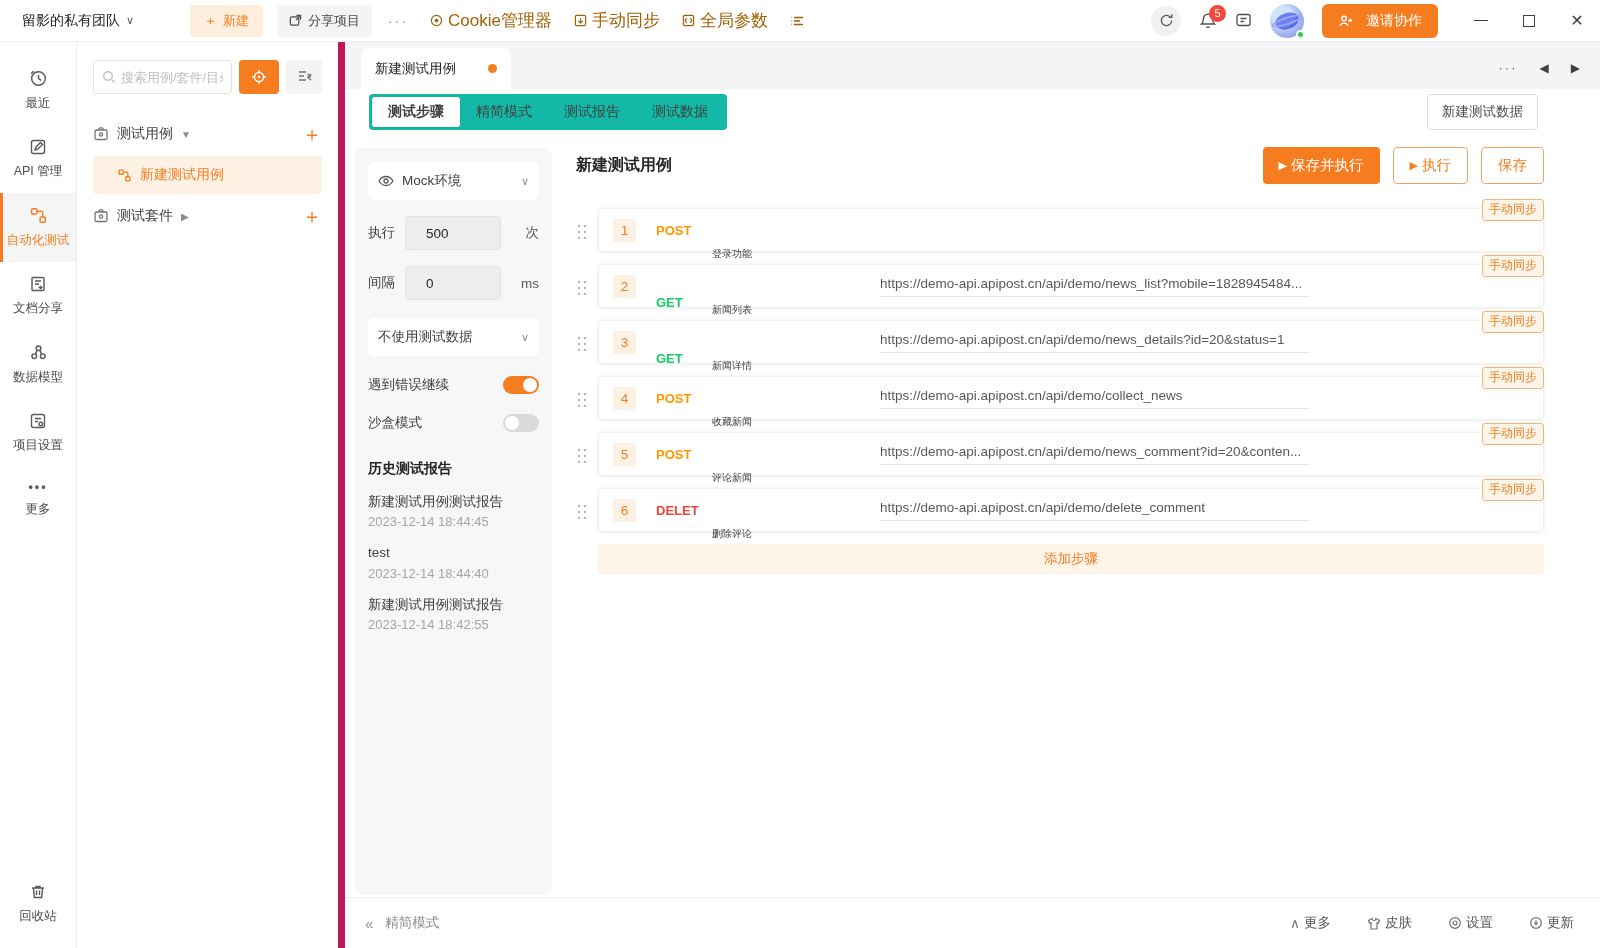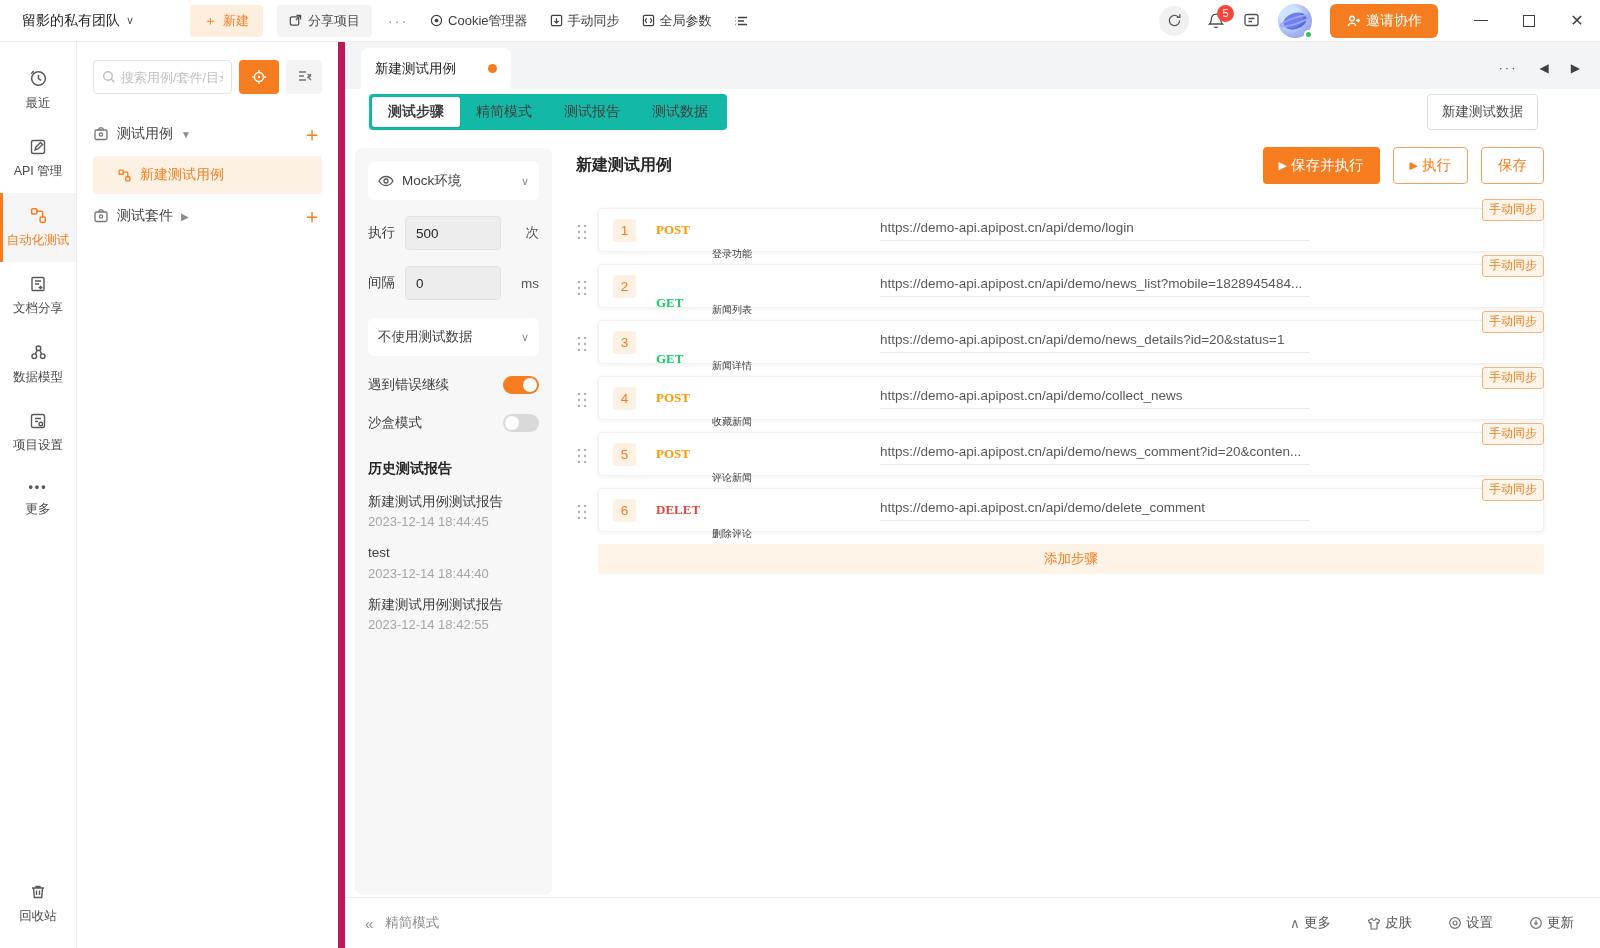--- a/index.html
+++ b/index.html
@@ -10,38 +10,38 @@
   
   .topbar { height:42px; display:flex; align-items:center; padding:0 14px 0 22px;
     background:#fff; border-bottom:1px solid #ededed; }
   .team-select { display:flex; align-items:center; gap:6px; font-size:14px; color:#262626; cursor:pointer; }
   .caret { font-size:11px; color:#595959; }
   .btn-new { margin-left:56px; background:#fdeedd; color:#f57d1f; font-size:13px;
     padding:7px 14px; border-radius:4px; display:flex; gap:6px; align-items:center; cursor:pointer; }
   .btn-share { margin-left:14px; background:#f4f4f5; color:#4d4d4d; font-size:13px;
     padding:7px 12px; border-radius:4px; display:flex; gap:6px; align-items:center; cursor:pointer; }
   .top-dots { margin-left:16px; color:#8c8c8c; letter-spacing:2px; font-size:14px; cursor:pointer; }
-  .top-link { margin-left:22px; display:flex; align-items:center; gap:5px; color:#404040; font-size:13px; cursor:pointer; }
+  .top-link { margin-left:22px; display:flex; align-items:center; gap:5px; color:#a16207; font-size:17px; cursor:pointer; }
   .top-right { margin-left:auto; display:flex; align-items:center; gap:18px; }
   .circle-btn { width:30px; height:30px; border-radius:50%; background:#f1f1f2; display:flex;
     align-items:center; justify-content:center; color:#595959; cursor:pointer; }
   .bell-wrap { position:relative; cursor:pointer; }
   .badge-count { position:absolute; top:-7px; right:-9px; background:#f5473a; color:#fff;
     font-size:11px; min-width:17px; height:17px; border-radius:9px; display:flex;
     align-items:center; justify-content:center; padding:0 4px; }
   .avatar { position:relative; width:34px; height:34px; border-radius:50%; cursor:pointer;
     background:radial-gradient(circle at 35% 35%, #cfe3ff 0 30%, #a8b9f5 55%, #7f8fe8 100%); overflow:visible; }
   .avatar .planet { position:absolute; left:5px; top:9px; width:24px; height:16px; border-radius:50%;
     background:#6e7ff0; box-shadow:inset -3px -2px 0 #5a6ae0; transform:rotate(-18deg); }
   .avatar .ring { position:absolute; left:1px; top:13px; width:32px; height:8px; border:2px solid #9aa7f7;
     border-radius:50%; transform:rotate(-18deg); }
   .online-dot { position:absolute; right:-1px; bottom:-1px; width:9px; height:9px; background:#2fc25b;
     border:2px solid #fff; border-radius:50%; }
   .btn-invite { background:#f57d1f; color:#fff; font-size:14px; padding:8px 16px; border-radius:6px;
-    display:flex; align-items:center; gap:6px; cursor:pointer; }
+    display:flex; align-items:center; gap:14px; cursor:pointer; }
   .win-controls { display:flex; align-items:center; gap:30px; margin-left:16px; color:#404040; }
   .win-btn { cursor:pointer; display:flex; align-items:center; justify-content:center; width:18px; height:18px; }
   .win-min { width:14px; height:1.5px; background:#404040; }
   .win-max { width:12px; height:12px; border:1.5px solid #404040; }
   .win-close { font-size:16px; line-height:1; }
 
   
   .app-body { display:flex; height:906px; }
 
   
@@ -97,21 +97,21 @@
   .content-row { flex:1; display:flex; min-height:0; }
 
   
   .config-card { width:197px; margin:13px 0 2px 10px; background:#f7f7f8; border-radius:8px;
     padding:14px 13px; flex-shrink:0; overflow:hidden; }
   .env-select { background:#fff; border-radius:6px; height:38px; display:flex; align-items:center;
     padding:0 10px; gap:8px; font-size:13.5px; color:#404040; cursor:pointer; }
   .env-select .chev { margin-left:auto; color:#8c8c8c; font-size:11px; }
   .cfg-row { display:flex; align-items:center; margin-top:16px; font-size:13.5px; color:#404040; }
   .cfg-row .cfg-input { margin-left:10px; width:96px; height:34px; background:#ededee; border:1px solid #e3e3e4;
-    border-radius:4px; padding:0 10px; font-size:13.5px; color:#262626; outline:none; font-family:inherit; }
+    border-radius:4px; padding:0 20px; font-size:13.5px; color:#262626; outline:none; font-family:inherit; }
   .cfg-row .unit { margin-left:auto; color:#595959; }
   .data-select { margin-top:18px; background:#fff; border-radius:6px; height:38px; display:flex;
     align-items:center; padding:0 10px; font-size:13.5px; color:#404040; cursor:pointer; }
   .data-select .chev { margin-left:auto; color:#8c8c8c; font-size:11px; }
   .toggle-row { display:flex; align-items:center; margin-top:20px; font-size:13.5px; color:#404040; }
   .switch { margin-left:auto; width:36px; height:18px; border-radius:9px; position:relative; cursor:pointer; }
   .switch.on { background:#f57d1f; }
   .switch.off { background:#d9d9d9; }
   .switch .knob { position:absolute; top:2px; width:14px; height:14px; background:#fff; border-radius:50%; }
   .switch.on .knob { right:2px; } .switch.off .knob { left:2px; }
@@ -133,21 +133,21 @@
 
   .step-list { margin-top:24px; }
   .step-row { position:relative; display:flex; align-items:center; margin-bottom:12px; }
   .drag-handle { width:12px; height:17px; margin-right:10px; flex-shrink:0; cursor:grab;
     background-image:radial-gradient(circle, #b3b3b3 1.4px, transparent 1.6px);
     background-size:6px 6px; background-position:0 1px; }
   .step-card { position:relative; flex:1; background:#fff; border:1px solid #f0f0f0; border-radius:4px;
     box-shadow:0 1px 5px rgba(0,0,0,.07); height:44px; display:flex; align-items:center; padding:0 14px; }
   .step-num { width:23px; height:23px; background:#fdf1e4; color:#f57d1f; border-radius:3px;
     display:flex; align-items:center; justify-content:center; font-size:13.5px; flex-shrink:0; }
-  .step-method { width:56px; margin-left:20px; font-weight:bold; font-size:13px; flex-shrink:0;font-family:Liberation Serif, serif; }
+  .step-method { width:56px; margin-left:20px; font-weight:bold; font-size:13px; flex-shrink:0; }
   .step-method.post { color:#ff9800; }
   .step-method.get { color:#13ce66;margin-top:33px; }
   .step-method.delet { color:#e8453c; }
   .step-name { width:168px; font-size:10px; color:#404040; flex-shrink:0; cursor:pointer;margin-top:48px; }
   .step-url { flex:0 1 430px; min-width:0; font-size:13.5px; color:#595959; border-bottom:1px solid #e9e9e9;
     padding-bottom:5px; white-space:nowrap; overflow:hidden; text-overflow:ellipsis; cursor:text; }
   .step-spacer { flex:1; }
   .sync-badge { position:absolute; top:-10px; right:-1px; background:#fdf4ea; border:1px solid #f7b27c;
     color:#f57d1f; font-size:12px; padding:1px 6px 2px; border-radius:3px; cursor:pointer; }
   .add-step { margin-left:22px; height:30px; background:#fdf3e7; color:#f57d1f; font-size:13.5px;
@@ -525,21 +525,20 @@
         </div>
 
         <div class="step-list">
 
             <div class="step-row">
               <span class="drag-handle"></span>
               <div class="step-card">
                 <span class="step-num">1</span>
                 <span class="step-method post">POST</span>
                 <span class="step-name">登录功能</span>
-                <span class="step-url">https://demo-api.apipost.cn/api/demo/login</span>
                 <span class="step-spacer"></span>
                 <span class="sync-badge">手动同步</span>
               </div>
             </div>
 
             <div class="step-row">
               <span class="drag-handle"></span>
               <div class="step-card">
                 <span class="step-num">2</span>
                 <span class="step-method get">GET</span>

